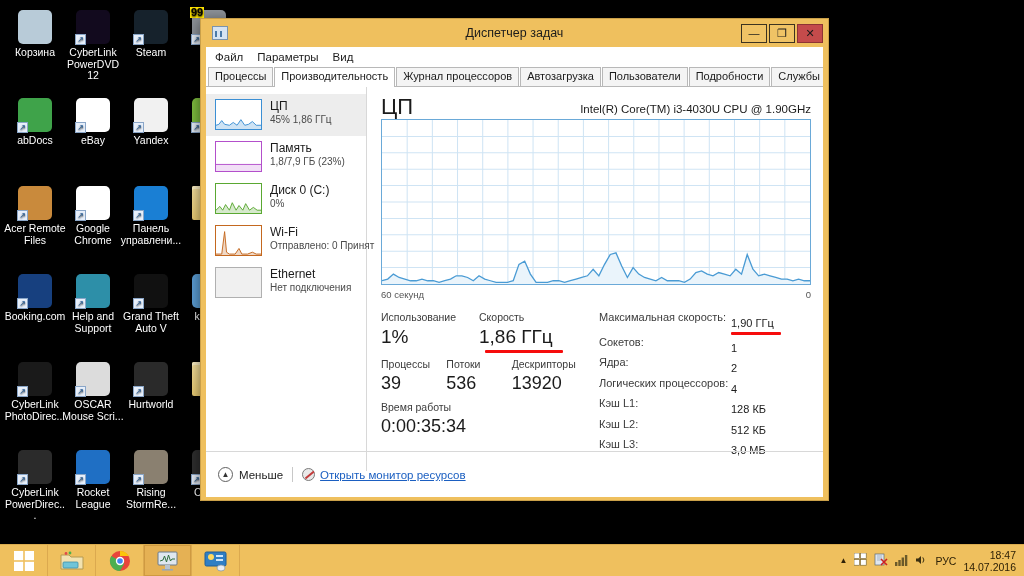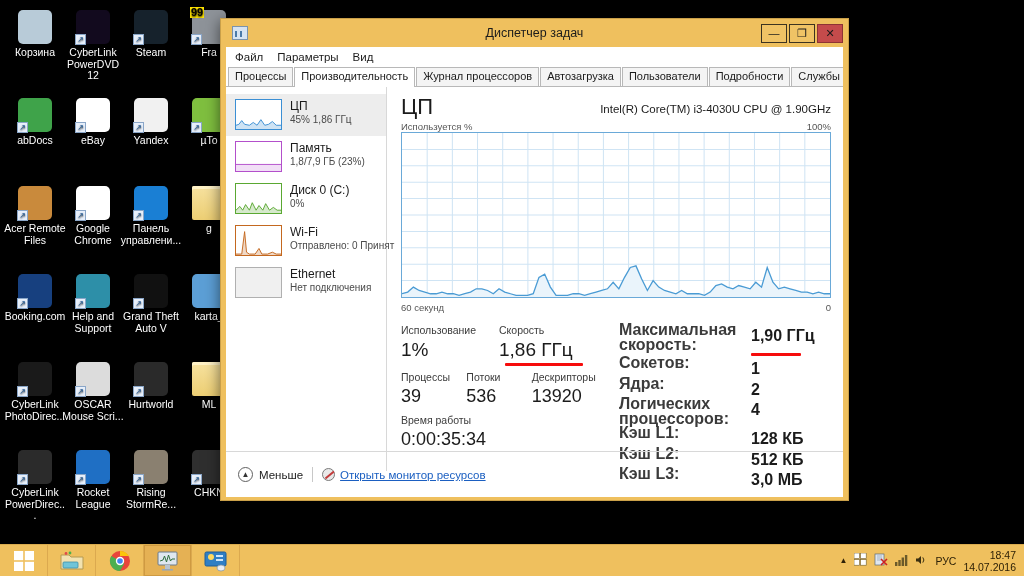--- a/index.html
+++ b/index.html
@@ -48,21 +48,21 @@
   }
   .tb-btn.active { background:#e5b154; box-shadow:inset 0 0 0 1px #cf9a41; }
   #tray {
     margin-left:auto; display:flex; align-items:center; gap:7px;
     padding-right:8px; color:#2e2107; font-size:10.5px;
   }
   #tray .clock { text-align:right; line-height:12px; font-size:10.5px; }
 
   
   #tm {
-    position:absolute; left:220px; top:18px; width:629px; height:483px;
+    position:absolute; left:200px; top:18px; width:629px; height:483px;
     background:#efc05e; border:1px solid #caa049;
     padding:0 5px 5px 5px;
     box-shadow:0 3px 14px rgba(0,0,0,.55);
   }
   #titlebar { height:28px; display:flex; align-items:center; position:relative; }
   #titlebar .tm-ico {
     width:16px; height:14px; margin:0 6px; background:#d6e3f2;
     border:1px solid #7a93ad; position:relative;
   }
   #titlebar .tm-ico::after {
@@ -126,21 +126,21 @@
   .srow { display:flex; }
   .scol { flex:1; }
   .s-label { font-size:10.5px; color:#3b3b3b; line-height:14px; }
   .s-value { font-size:19px; color:#1b1b1b; line-height:25px; }
   .s-value.sm { font-size:18px; }
   .underline-red { height:3px; background:#f60c0c; border-radius:1px; }
   #speed-ul { width:78px; margin:1px 0 0 6px; }
   #maxspeed-ul { width:50px; margin-top:1px; }
 
   #stats-right { flex:1; padding-left:22px; }
-  .dl-row { display:flex; font-size:16px; line-height:14.5px; color:#3b3b3b;font-weight:bold; }
+  .dl-row { display:flex; font-size:11px; line-height:14.5px; color:#3b3b3b; }
   .dl-row .dt { width:132px; }
   .dl-row .dd { color:#1b1b1b;margin-top:6px; }
 
   #footer {
     position:absolute; left:0; right:0; bottom:0; height:46px;
     border-top:1px solid #d8d8d8; display:flex; align-items:center;
     padding-left:12px; gap:9px;
   }
   #less-btn { display:flex; align-items:center; gap:6px; font-size:11.5px; color:#1b1b1b; }
   .circ {
@@ -393,24 +393,20 @@
             </div>
           </div>
         </div>
 
       <div id="main">
         <div id="cpu-head">
           <div id="cpu-title">ЦП</div>
           <div id="cpu-model">Intel(R) Core(TM) i3-4030U CPU @ 1.90GHz</div>
         </div>
 
-        <div id="axis-top">
-          <span>Используется %</span>
-          <span>100%</span>
-        </div>
 
         <div id="graph">
           <svg viewBox="0 0 420 166" preserveAspectRatio="none">
             <g id="grid-lines" stroke="#cfe4f4" stroke-width="1">
                 <line x1="0" y1="16.6" x2="420" y2="16.6"></line>
                 <line x1="0" y1="33.2" x2="420" y2="33.2"></line>
                 <line x1="0" y1="49.800000000000004" x2="420" y2="49.800000000000004"></line>
                 <line x1="0" y1="66.4" x2="420" y2="66.4"></line>
                 <line x1="0" y1="83" x2="420" y2="83"></line>
                 <line x1="0" y1="99.60000000000001" x2="420" y2="99.60000000000001"></line>

